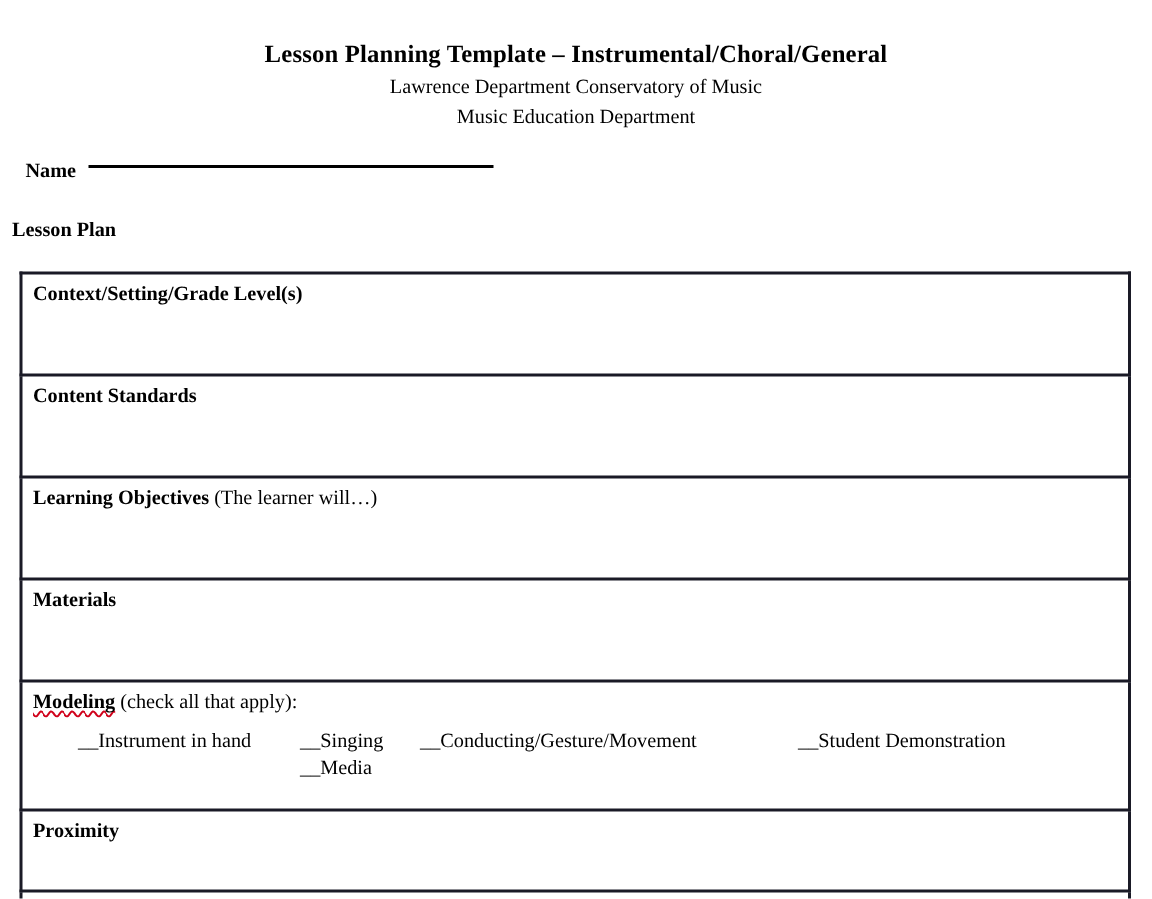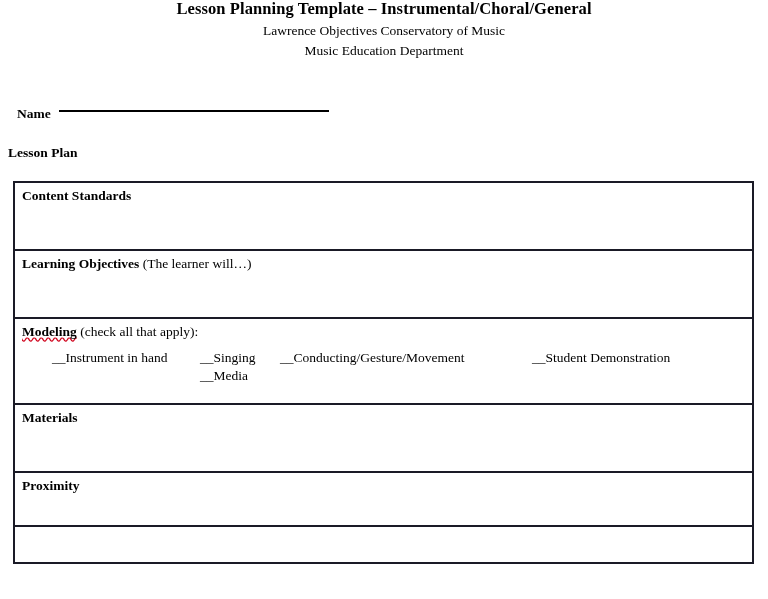--- a/index.html
+++ b/index.html
@@ -21,20 +21,21 @@
     position: relative;
     width: 768px;
     height: 599px;
     background: #ffffff;
     overflow: hidden;
   }
 
   
   .header {
     text-align: center;
+    padding-top: 27px;
   }
   .doc-title {
     font-size: 16.5px;
     font-weight: bold;
     letter-spacing: 0.1px;
     line-height: 1.1;
     white-space: nowrap;
   }
   .doc-subtitle {
     font-size: 13.5px;
@@ -144,49 +145,64 @@
     white-space: normal;
   }
 </style>
 </head>
 <body>
 
 <div class="page">
 
   <div class="header">
     <div class="doc-title">Lesson Planning Template – Instrumental/Choral/General</div>
-    <div class="doc-subtitle">Lawrence Objectives Conservatory of Music</div>
+    <div class="doc-subtitle">Lawrence Department Conservatory of Music</div>
     <div class="doc-subtitle">Music Education Department</div>
   </div>
 
   <div class="idline">
     <div class="field field-name">
       <span class="field-label">Name</span>
       <span class="rule rule-name"></span>
     </div>
   </div>
 
   <div class="section-label">Lesson Plan</div>
 
   <table class="form-table">
     <tbody>
 
+      <tr>
+        <td style="height:61px;">
+          <div class="row-label">
+            <span>Context/Setting/Grade Level(s)</span>
+          </div>
+        </td>
+      </tr>
 
       <tr>
         <td style="height:61px;border-radius:30px;">
           <div class="row-label">
             <span>Content Standards</span>
           </div>
         </td>
       </tr>
 
       <tr>
         <td style="height:61px;margin-left:44px;">
           <div class="row-label">
             <span>Learning Objectives</span><span class="normal"> (The learner will…)</span>
+          </div>
+        </td>
+      </tr>
+
+      <tr>
+        <td style="height:61px;">
+          <div class="row-label">
+            <span>Materials</span>
           </div>
         </td>
       </tr>
 
       <tr>
         <td style="height:79px;">
           <div class="row-label">
             <span class="misspelled">Modeling</span><span class="normal"> (check all that apply):</span>
           </div>
 
@@ -202,28 +218,20 @@
               <span class="opt">__Conducting/Gesture/Movement</span>
             </div>
             <div class="opt-col opt-col-4">
               <span class="opt">__Student Demonstration</span>
             </div>
           </div>
         </td>
       </tr>
 
       <tr>
-        <td style="height:61px;">
-          <div class="row-label">
-            <span>Materials</span>
-          </div>
-        </td>
-      </tr>
-
-      <tr>
         <td style="height:47px;">
           <div class="row-label">
             <span>Proximity</span>
           </div>
         </td>
       </tr>
 
       <tr>
         <td style="height:30px;"></td>
       </tr>

